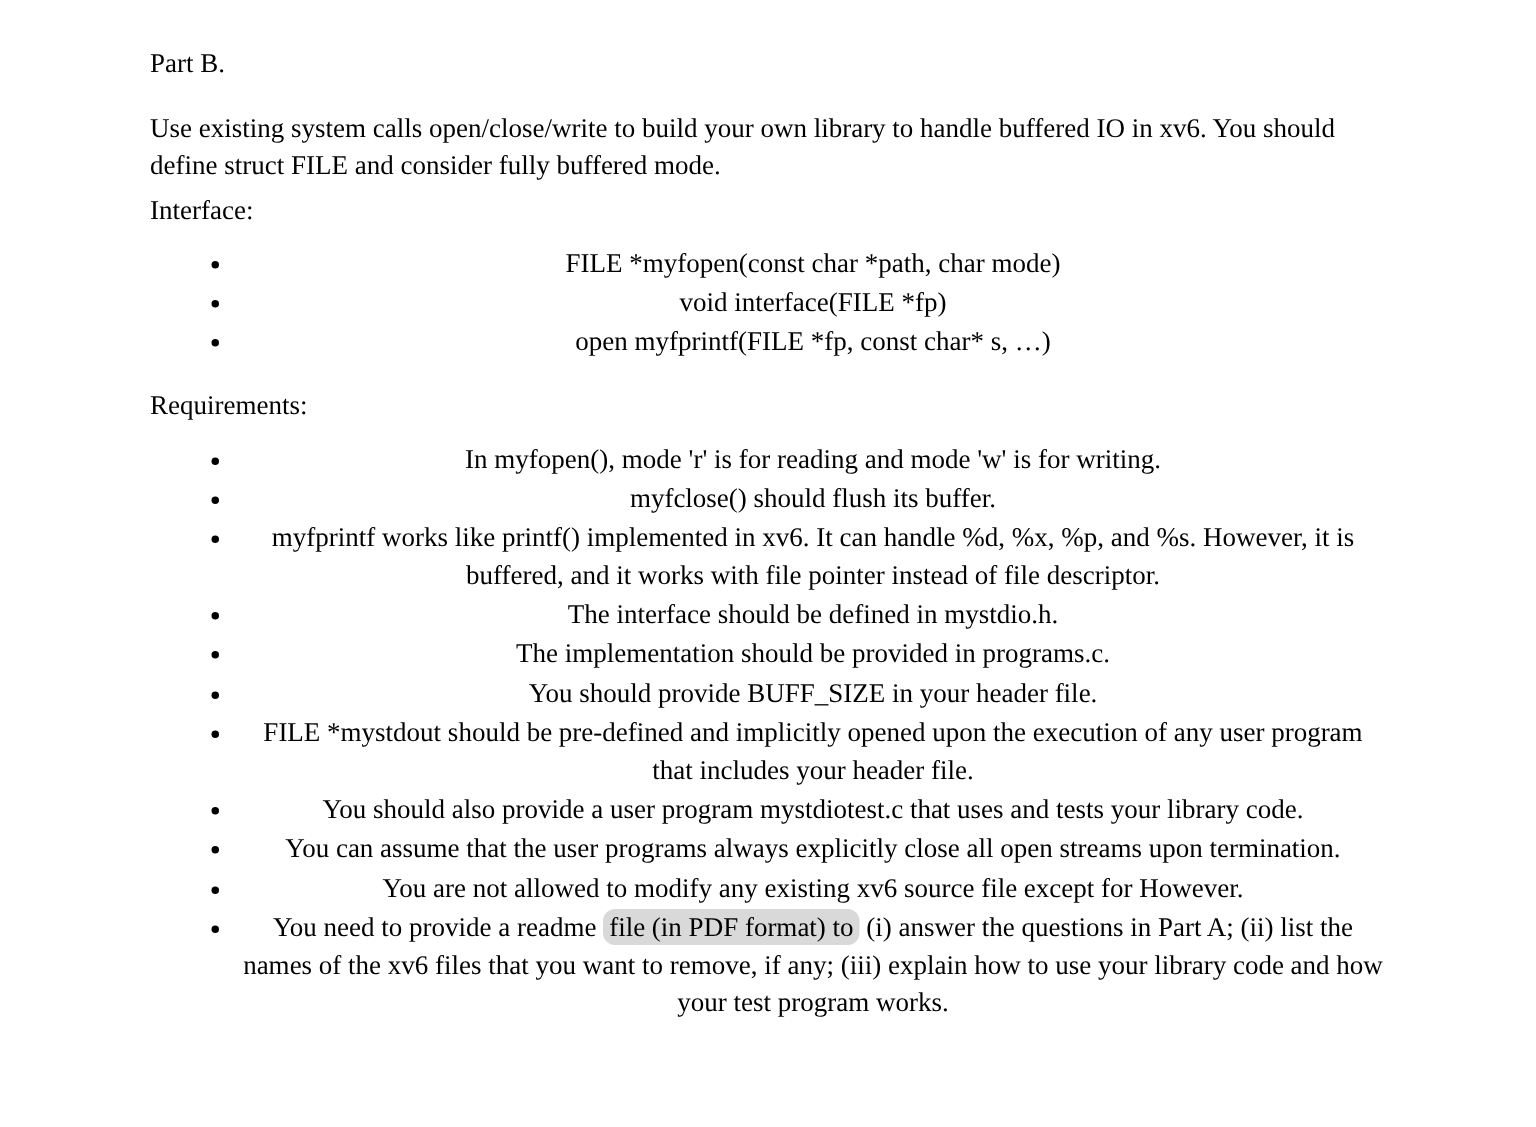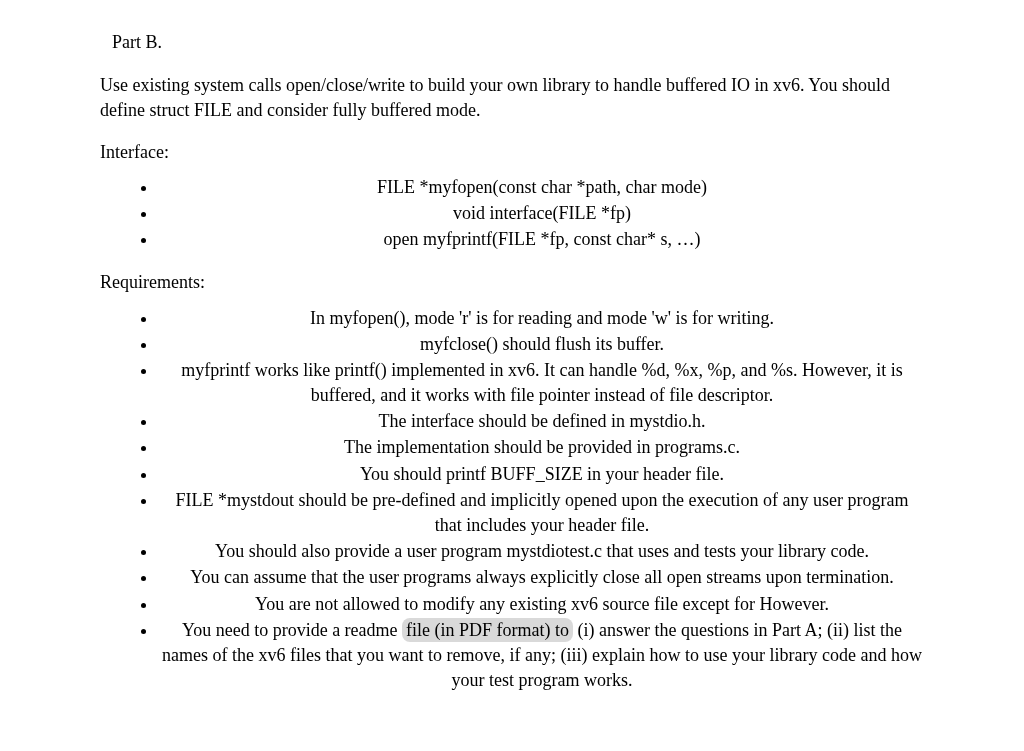--- a/index.html
+++ b/index.html
@@ -12,24 +12,23 @@
       font-size: 18px;
       line-height: 1.4;
       color: #000;
       background: #fff;
       width: 1024px;
       height: 751px;
       padding: 30px 100px 30px 100px;
     }
     .section-title {
       margin-bottom: 18px;
-      margin-left: 12px;
     }
     .intro-text {
-      margin-bottom: 16px;
+      margin-bottom: 4px;
     }
     .subheading {
       margin-bottom: 10px;
     }
     ul {
       list-style-type: disc;
       padding-left: 58px;
       margin-bottom: 18px;
     }
     ul li {
@@ -59,19 +58,19 @@
 </ul>
 
 <div class="subheading">Requirements:</div>
 
 <ul>
   <li>In myfopen(), mode 'r' is for reading and mode 'w' is for writing.</li>
   <li>myfclose() should flush its buffer.</li>
   <li>myfprintf works like printf() implemented in xv6. It can handle %d, %x, %p, and %s. However, it is buffered, and it works with file pointer instead of file descriptor.</li>
   <li>The interface should be defined in mystdio.h.</li>
   <li>The implementation should be provided in programs.c.</li>
-  <li>You should printf BUFF_SIZE in your header file.</li>
+  <li>You should provide BUFF_SIZE in your header file.</li>
   <li>FILE *mystdout should be pre-defined and implicitly opened upon the execution of any user program that includes your header file.</li>
   <li>You should also provide a user program mystdiotest.c that uses and tests your library code.</li>
   <li>You can assume that the user programs always explicitly close all open streams upon termination.</li>
   <li>You are not allowed to modify any existing xv6 source file except for However.</li>
   <li><span>You need to provide a readme </span><span class="highlight">file (in PDF format) to</span><span> (i) answer the questions in Part A; (ii) list the names of the xv6 files that you want to remove, if any; (iii) explain how to use your library code and how your test program works.</span></li>
 </ul>
 
 </body></html>

